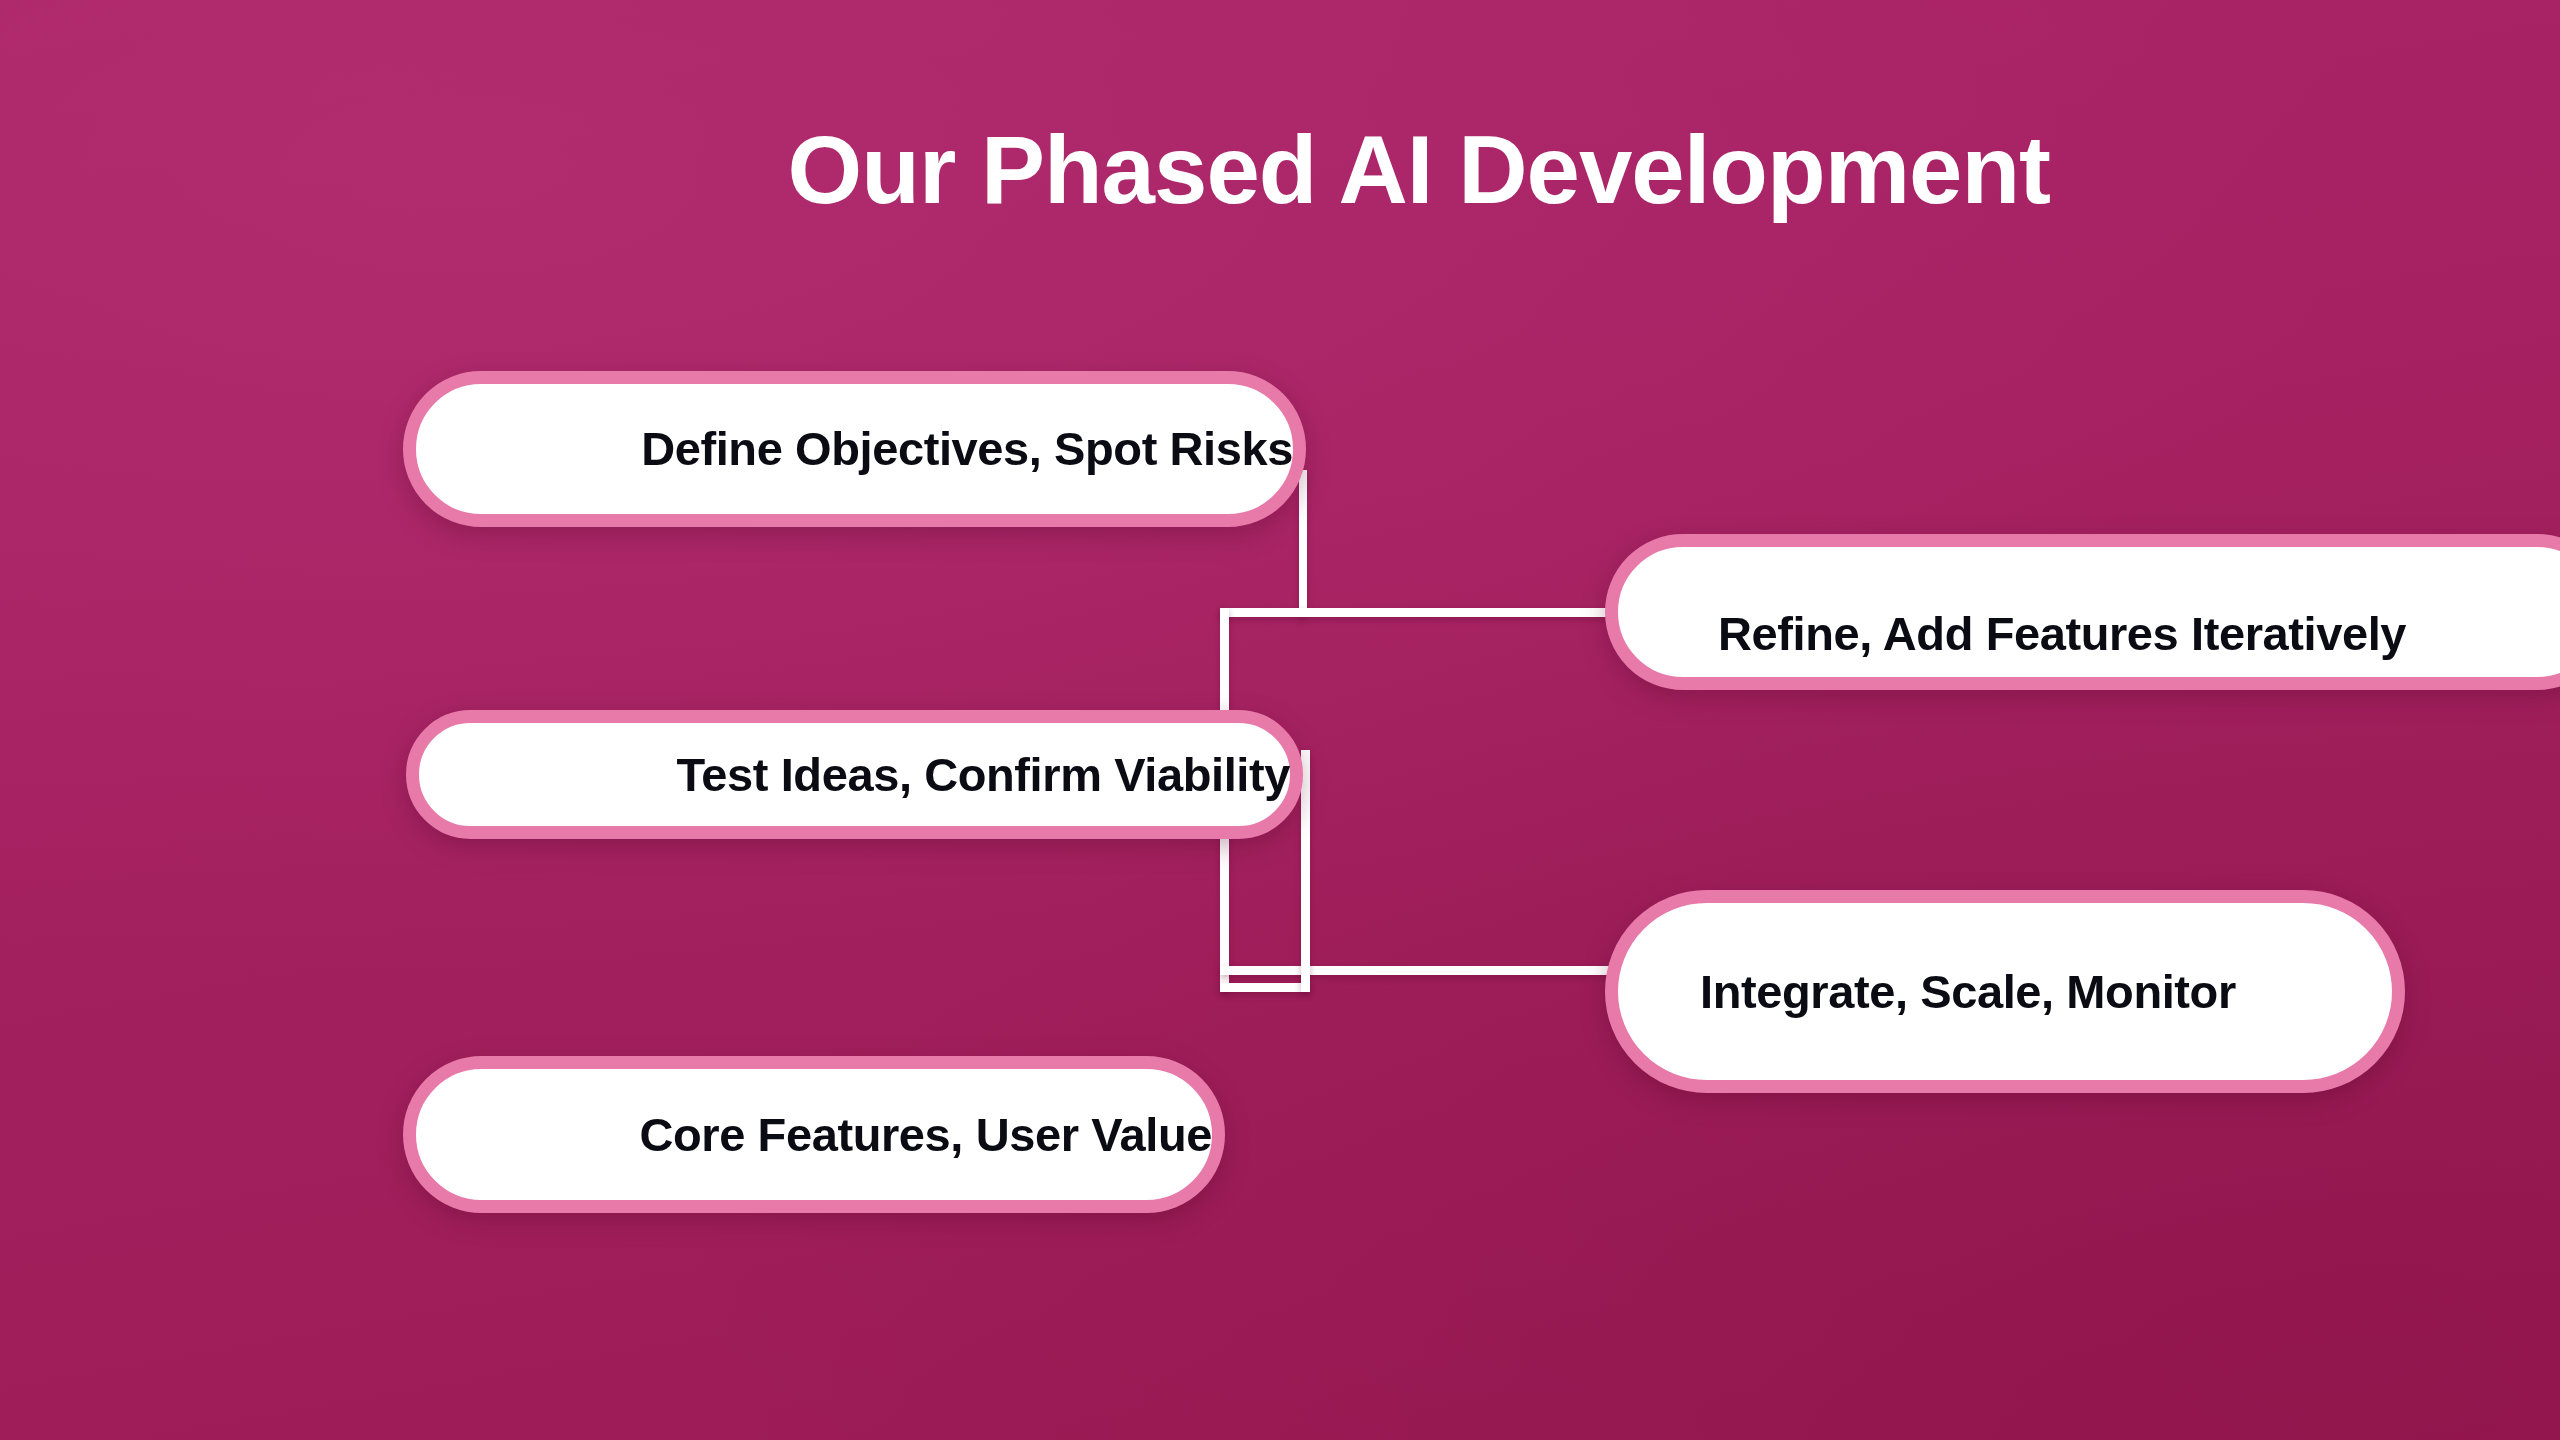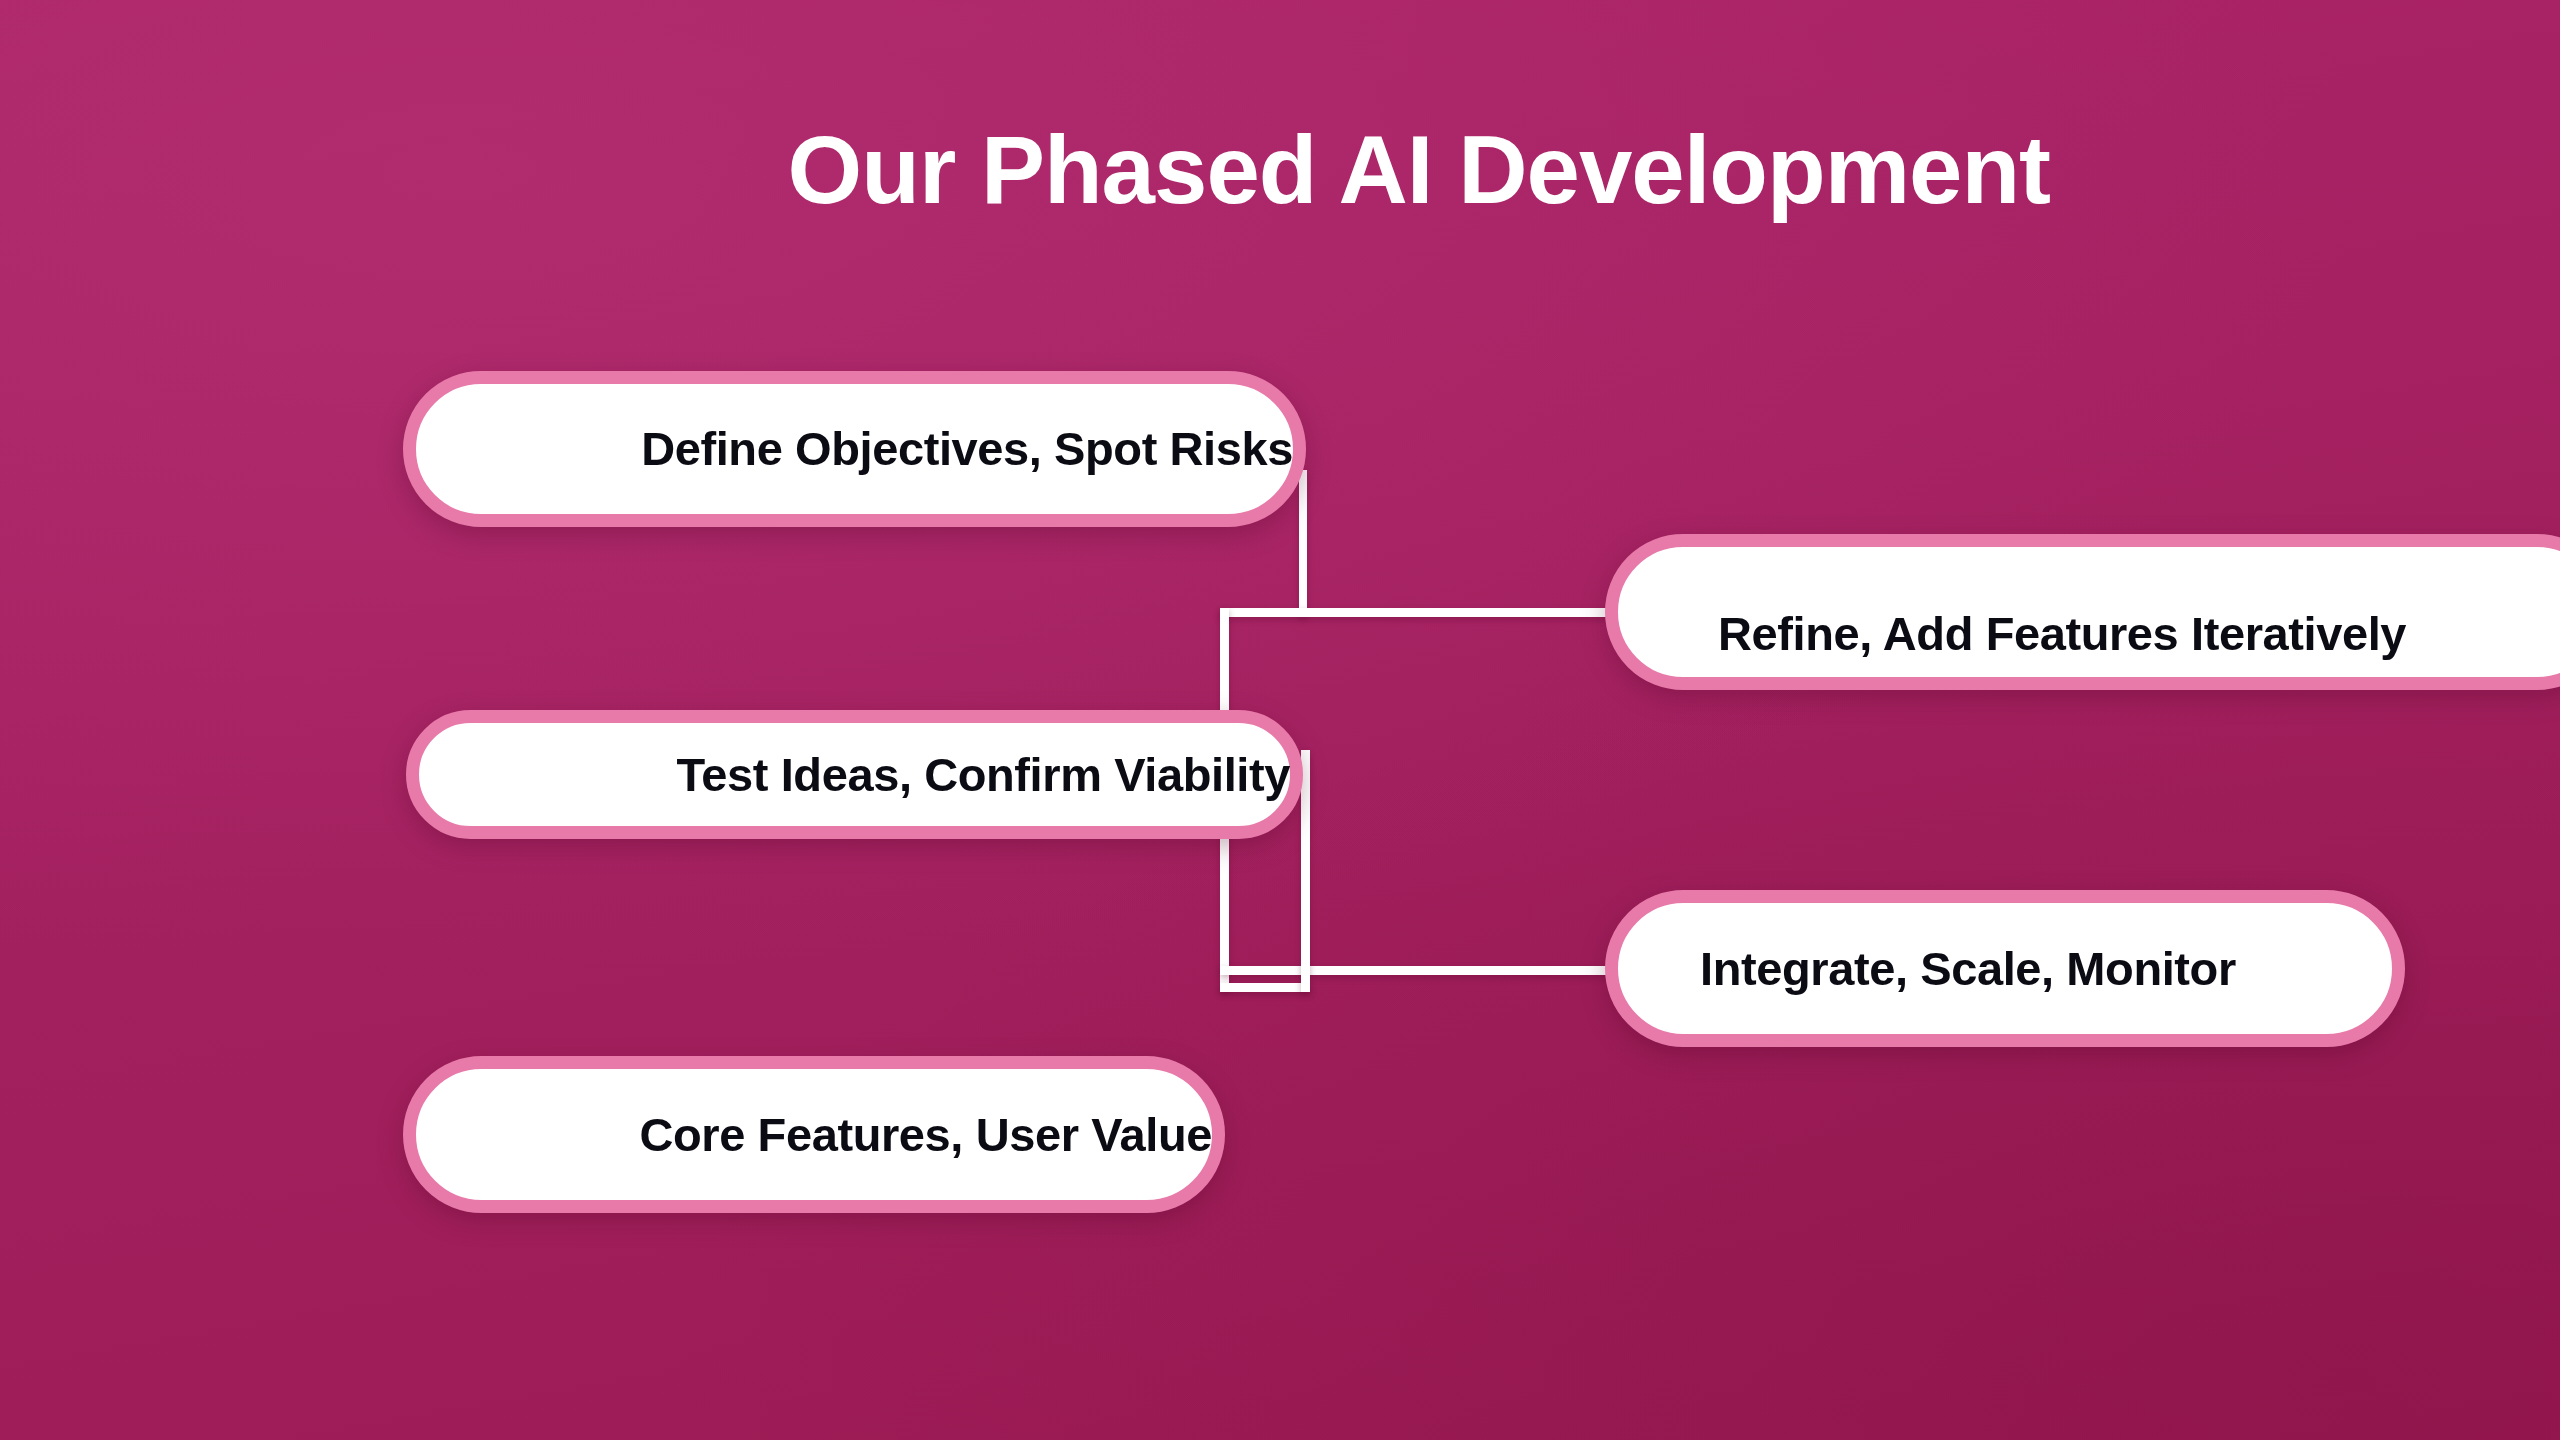--- a/index.html
+++ b/index.html
@@ -85,21 +85,21 @@
   }
 
   .node.left  { justify-content: flex-end; }
   .node.right { justify-content: flex-start; }
 
   
   #node-define    { left: 403px;  top: 371px;  width: 903px;  height: 156px; }
   #node-test      { left: 406px;  top: 710px;  width: 897px;  height: 129px; }
   #node-core      { left: 403px;  top: 1056px; width: 822px;  height: 157px; }
   #node-refine    { left: 1605px; top: 534px;  width: 1010px; height: 156px; }
-  #node-integrate { left: 1605px; top: 890px;  width: 800px;  height: 157px; }
+  #node-integrate { left: 1605px; top: 890px;  width: 800px;  height: 203px; }
 
   #node-refine .node-label    { padding-left: 100px; margin-top: 43px; }
   #node-integrate .node-label { padding-left: 82px; }
 </style>
 </head>
 <body>
 
 <div id="canvas">
 
   <div id="title">Our Phased AI Development</div>

